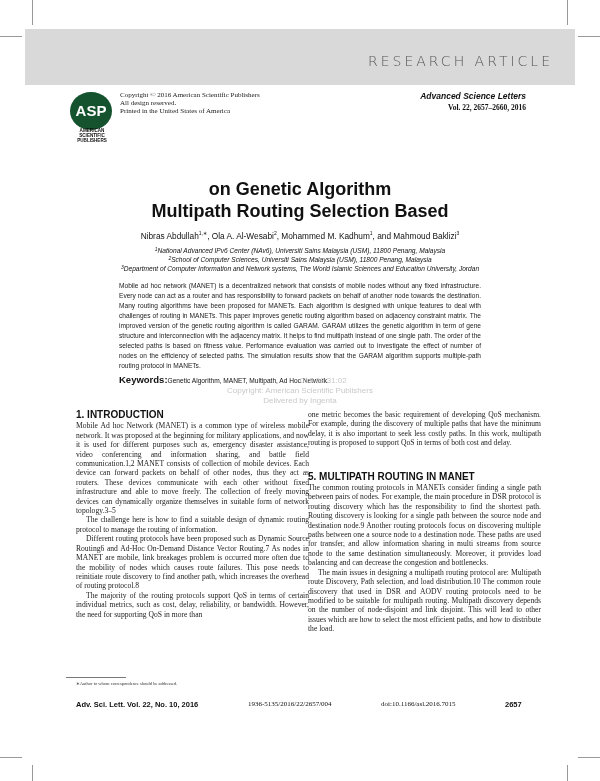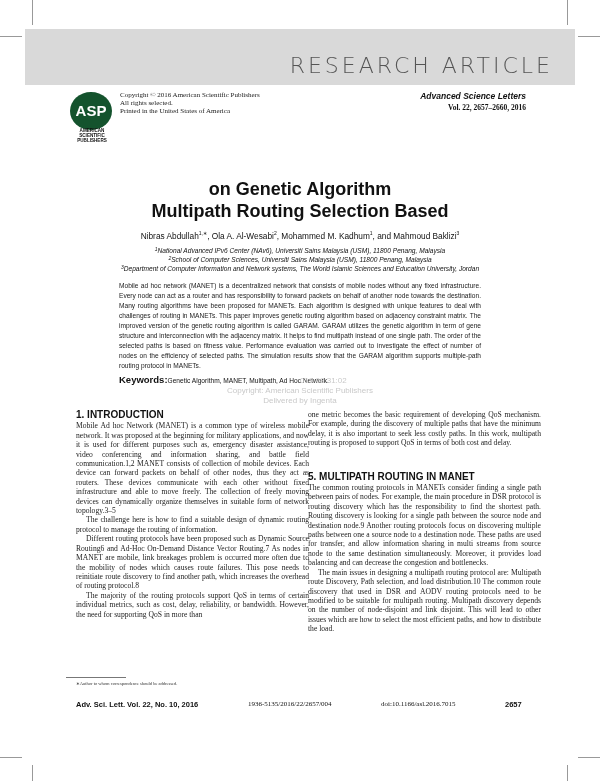--- a/index.html
+++ b/index.html
@@ -1,19 +1,19 @@
 <!DOCTYPE html>
 <html><head>
 <meta charset="utf-8">
 <style>
   html, body { margin:0; padding:0; background:#fff; }
   body { width:600px; height:781px; position:relative; overflow:hidden; font-family:"Liberation Serif", serif; color:#111; }
   .crop { position:absolute; background:#999; }
   .band { position:absolute; left:25px; top:29px; width:550px; height:56px; background:#d9d9d9; }
-  .band-title { position:absolute; right:22px; top:24px; font-family:"DejaVu Sans", sans-serif; font-size:22px; letter-spacing:3px; color:#555; font-weight:300; }
+  .band-title { position:absolute; right:22px; top:24px; font-family:"DejaVu Sans", sans-serif; font-size:14px; letter-spacing:3px; color:#555; font-weight:300; }
   .logo { position:absolute; left:70px; top:92px; width:42px; height:38px; border-radius:50%; background:#14532d; color:#fff; font-family:"Liberation Sans", sans-serif; font-weight:bold; font-size:15px; text-align:center; line-height:38px; }
   .logo-text { position:absolute; left:68px; top:128px; width:48px; font-family:"Liberation Sans", sans-serif; font-weight:bold; font-size:4.6px; line-height:5px; text-align:center; color:#111; }
   .copy { position:absolute; left:120px; top:91px; font-size:7px; line-height:8px; color:#222; }
   .journal { position:absolute; right:74px; top:91px; text-align:right; }
   .journal .j1 { font-family:"Liberation Sans", sans-serif; font-style:italic; font-weight:bold; font-size:8.5px; }
   .journal .j2 { font-size:7.5px; font-weight:bold; margin-top:2px; }
   .title { position:absolute; left:0; width:600px; top:178px; text-align:center; font-family:"Liberation Sans", sans-serif; font-weight:bold; font-size:18px; line-height:22px; color:#111; }
   .authors { position:absolute; left:0; width:600px; top:231px; text-align:center; font-family:"Liberation Sans", sans-serif; font-size:8.3px; }
   .affils { position:absolute; left:0; width:600px; top:246px; text-align:center; font-family:"Liberation Sans", sans-serif; font-style:italic; font-size:6.6px; line-height:9px; }
   sup { font-size:5px; vertical-align:top; position:relative; top:-1px; }
@@ -52,21 +52,21 @@
 
 <div class="logo">ASP</div>
 <div class="logo-text">
   <div>AMERICAN</div>
   <div>SCIENTIFIC</div>
   <div>PUBLISHERS</div>
 </div>
 
 <div class="copy">
   <div>Copyright © 2016 American Scientific Publishers</div>
-  <div>All rights selected.</div>
+  <div>All design reserved.</div>
   <div>Printed in the United States of America</div>
 </div>
 
 <div class="journal">
   <div class="j1">Advanced Science Letters</div>
   <div class="j2">Vol. 22, 2657–2660, 2016</div>
 </div>
 
 <div class="title">
   <div>on Genetic Algorithm</div>

